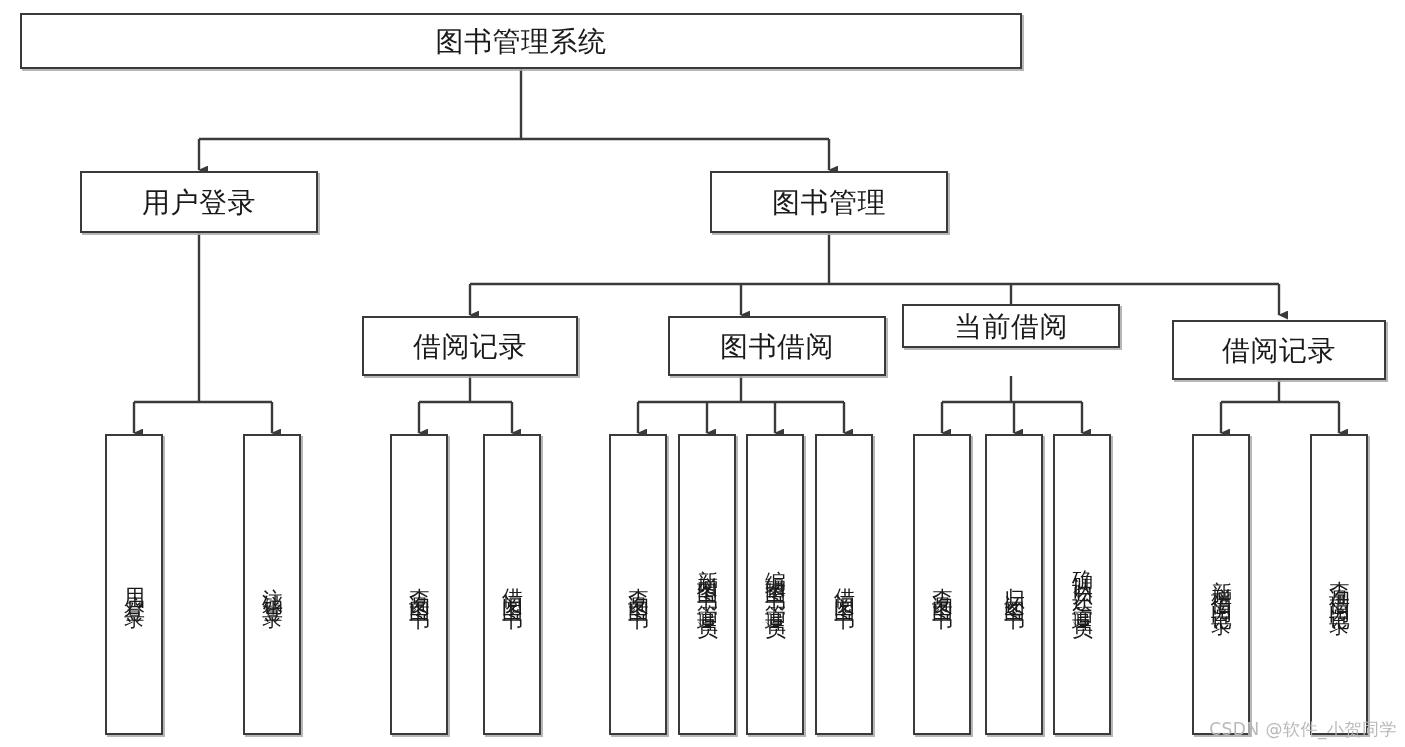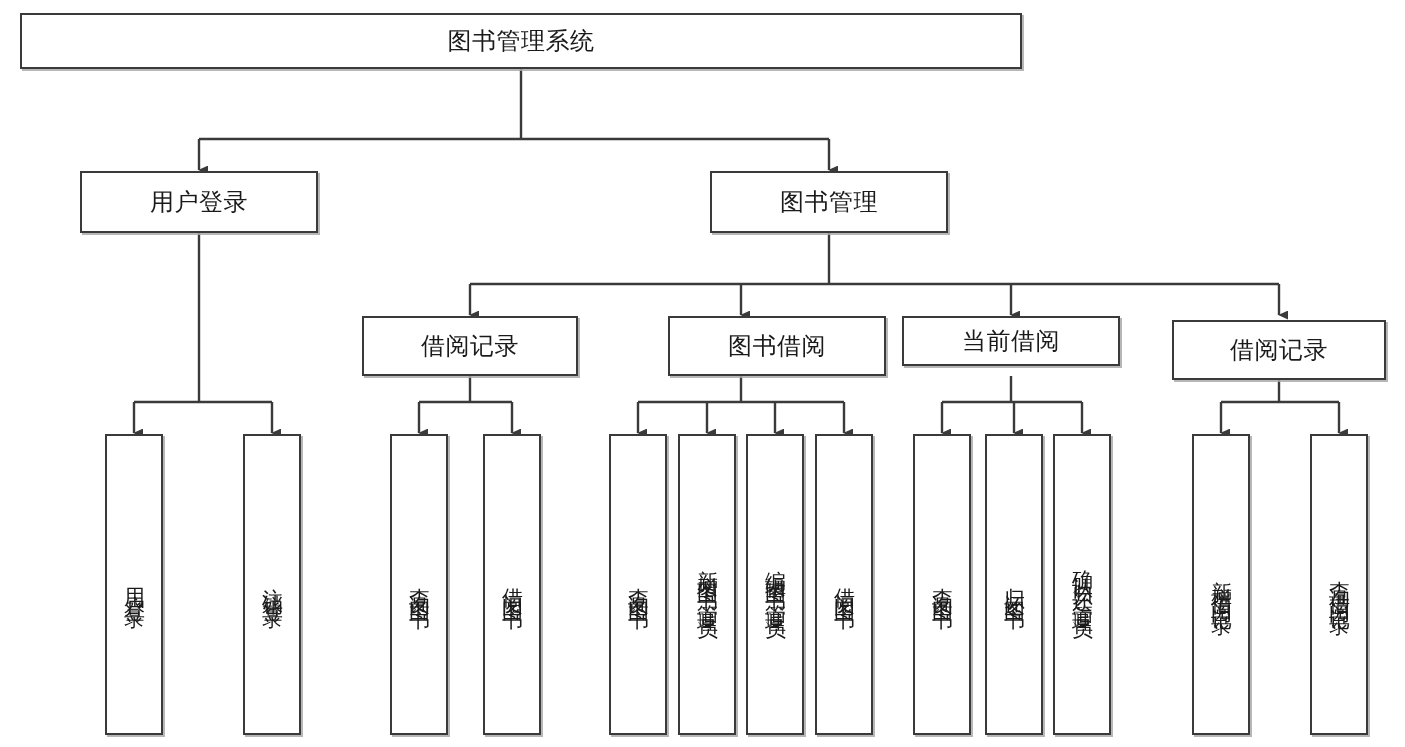--- a/index.html
+++ b/index.html
@@ -33,21 +33,21 @@
     background: #ffffff;
     border: 2px solid #3a3a3a;
     box-shadow: 2px 2px 0 0 rgba(170,170,170,0.85);
     display: flex;
     align-items: center;
     justify-content: center;
     overflow: hidden;
   }
   .node-label {
     color: #1a1a1a;
-    font-size: 24px;
+    font-size: 28px;
     line-height: 1.25;
     letter-spacing: 0.5px;
     white-space: nowrap;
     text-align: center;
   }
   .node-box.vertical {
     align-items: center;
     justify-content: center;
   }
   .node-box.vertical .node-label {
@@ -128,21 +128,21 @@
       </div>
       <div class="node-box" style="left: 710px; top: 171px; width: 238px; height: 62px;">
         <span class="node-label">图书管理</span>
       </div>
       <div class="node-box" style="left: 362px; top: 316px; width: 216px; height: 60px;">
         <span class="node-label">借阅记录</span>
       </div>
       <div class="node-box" style="left: 632px; top: 316px; width: 218px; height: 60px; margin-left: 36px;">
         <span class="node-label">图书借阅</span>
       </div>
-      <div class="node-box" style="left: 902px; top: 316px; width: 218px; height: 50px;">
+      <div class="node-box" style="left: 902px; top: 304px; width: 218px; height: 44px;">
         <span class="node-label">当前借阅</span>
       </div>
       <div class="node-box" style="left: 1172px; top: 320px; width: 214px; height: 60px;">
         <span class="node-label">借阅记录</span>
       </div>
       <div class="node-box vertical" style="left: 105px; top: 434px; width: 58px; height: 301px;">
         <span class="node-label">用户登录</span>
       </div>
       <div class="node-box vertical" style="left: 243px; top: 434px; width: 58px; height: 301px;">
         <span class="node-label">注销登录</span>
@@ -175,13 +175,14 @@
         <span class="node-label">确认归还（管理员）</span>
       </div>
       <div class="node-box vertical" style="left: 1192px; top: 434px; width: 58px; height: 301px;">
         <span class="node-label">新增借阅记录</span>
       </div>
       <div class="node-box vertical" style="left: 1310px; top: 434px; width: 58px; height: 301px;">
         <span class="node-label">查询借阅记录</span>
       </div>
     </div>
 
+  <div class="watermark">CSDN @软件_小贺同学</div>
 </div>
 
 </body></html>

